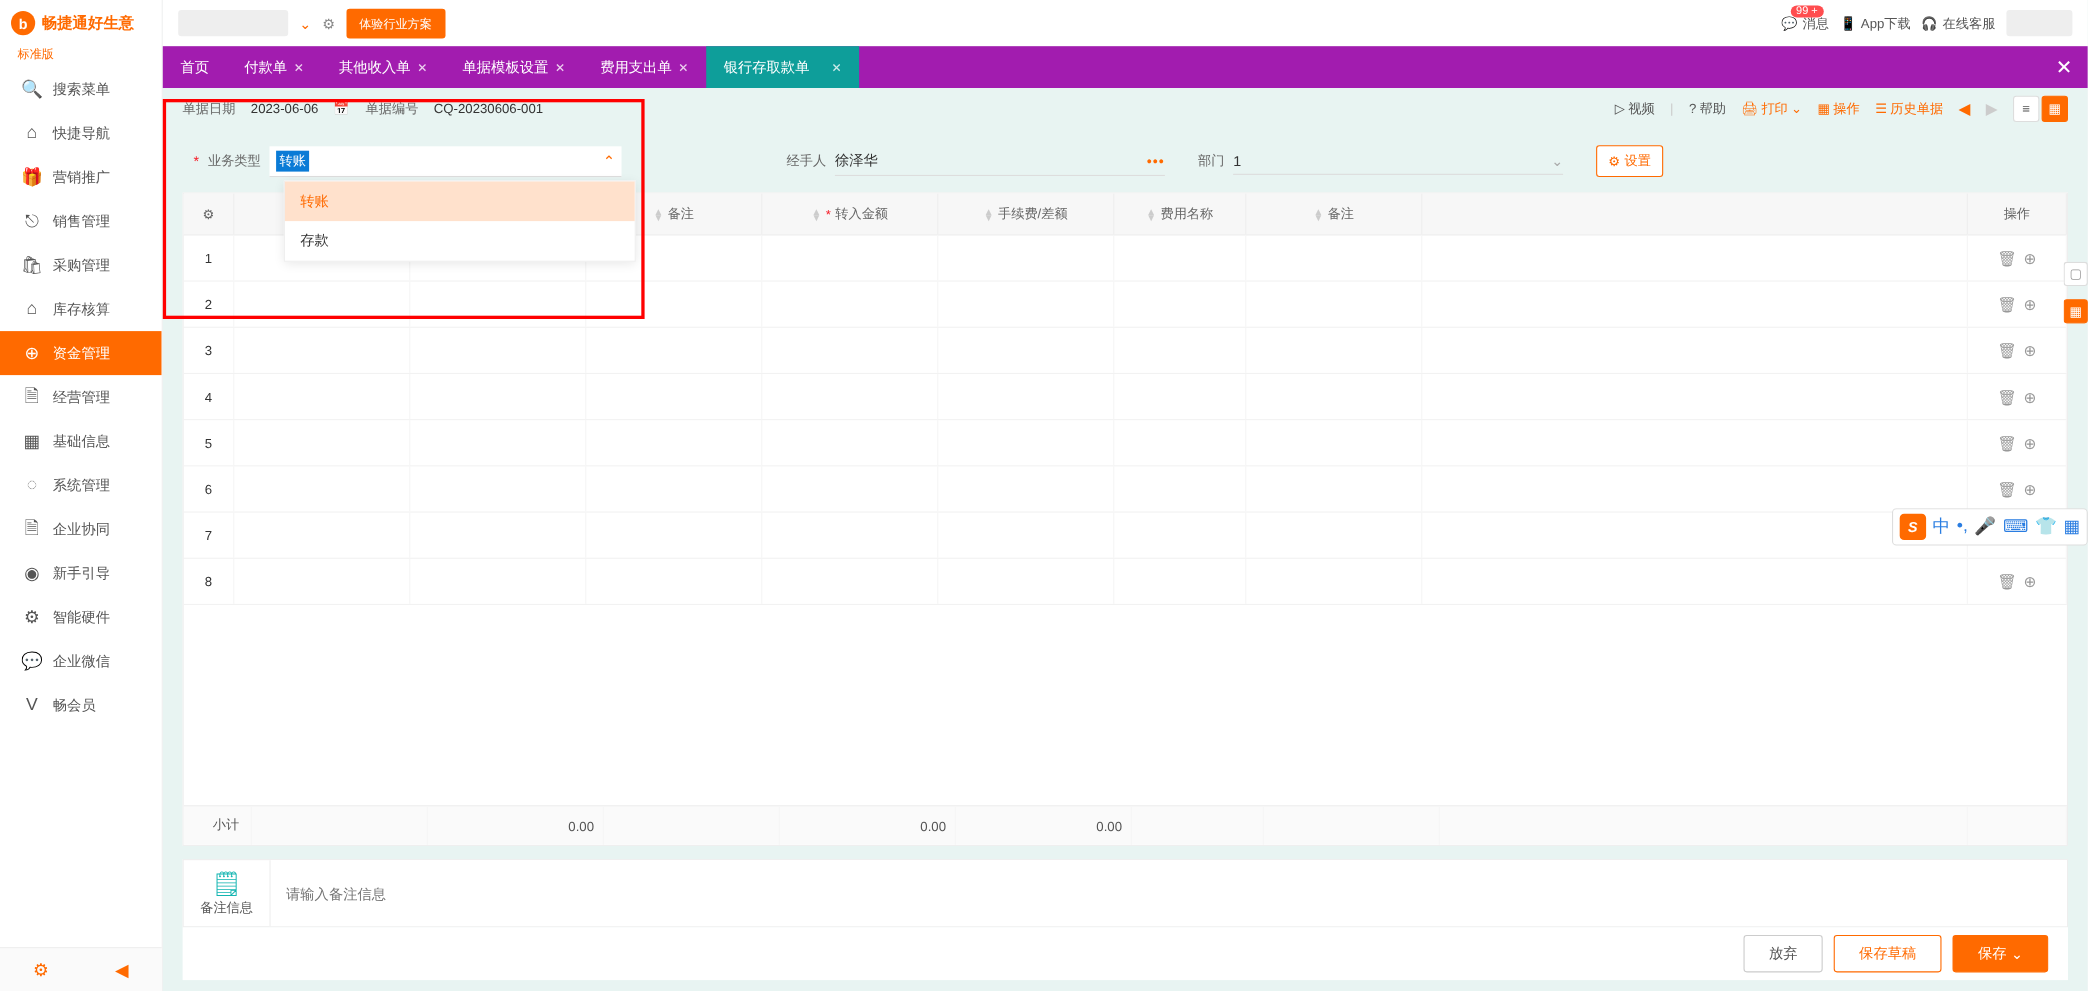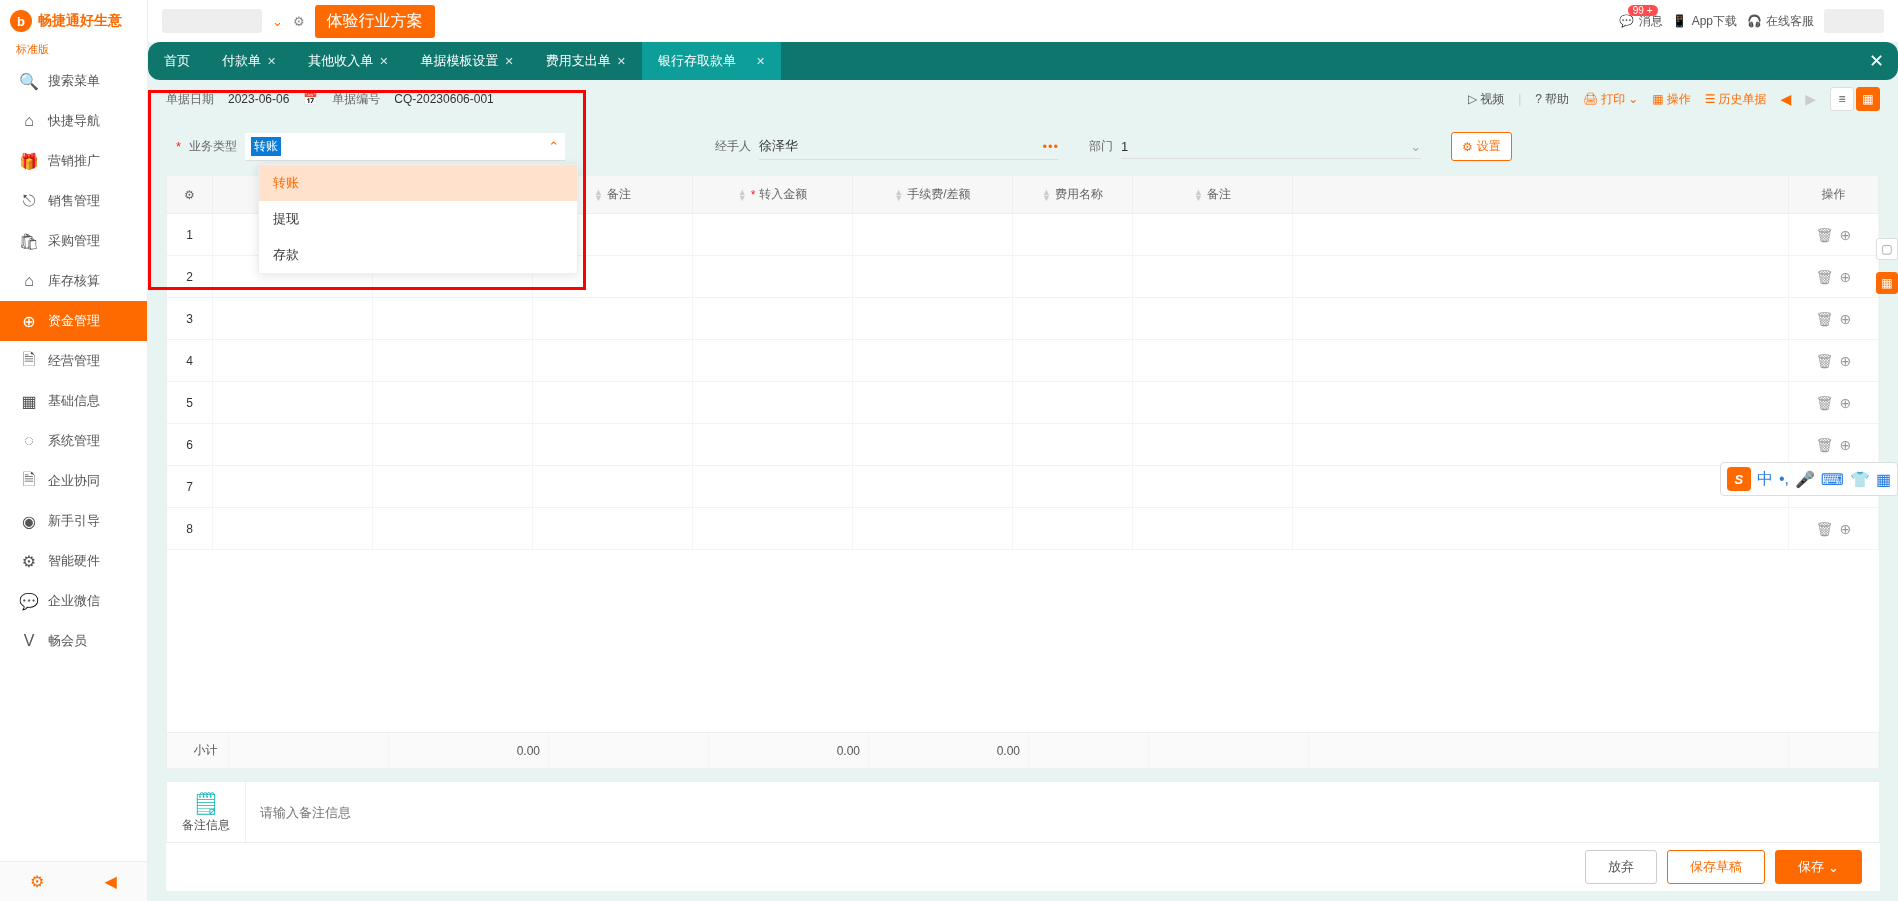--- a/index.html
+++ b/index.html
@@ -19,27 +19,27 @@
 .nav-icon { width: 18px; height: 18px; display: flex; align-items: center; justify-content: center; font-size: 16px; }
 .sidebar-bottom { height: 40px; display: flex; align-items: center; justify-content: space-around; border-top: 1px solid #eee; background: #fafafa; }
 .sidebar-bottom .btm-icon { color: #ff6a00; font-size: 16px; cursor: pointer; }
 
 
 .main { flex: 1; display: flex; flex-direction: column; background: #e8f4f2; min-width: 0; }
 .topbar { height: 42px; background: #fff; display: flex; align-items: center; padding: 0 14px; gap: 10px; }
 .blur-rect { width: 100px; height: 24px; background: #eee; border-radius: 3px; }
 .chevron-down { color: #ff6a00; }
 .gear { color: #888; cursor: pointer; }
-.trial-btn { background: #ff6a00; color: #fff; border: none; padding: 6px 12px; border-radius: 3px; cursor: pointer; font-size: 16px; }
+.trial-btn { background: #ff6a00; color: #fff; border: none; padding: 6px 12px; border-radius: 3px; cursor: pointer; font-size: 11px; }
 .topbar-spacer { flex: 1; }
 .top-link { display: flex; align-items: center; gap: 4px; color: #555; cursor: pointer; font-size: 12px; position: relative; }
 .badge { position: absolute; top: -8px; left: 8px; background: #ff4d4f; color: #fff; font-size: 10px; padding: 0 5px; border-radius: 8px; }
 
 
-.tabs { height: 38px; background: #0f766e; display: flex; align-items: stretch; color: #fff; border-radius: 12px; }
+.tabs { height: 38px; background: #a21caf; display: flex; align-items: stretch; color: #fff; }
 .tab { display: flex; align-items: center; padding: 0 16px; cursor: pointer; gap: 6px; font-size: 13px; }
 .tab.active { background: #0e9e9a; gap: 20px; }
 .tab-close { font-size: 11px; opacity: 0.8; }
 .tabs-spacer { flex: 1; }
 .tabs-x { display: flex; align-items: center; padding: 0 14px; cursor: pointer; font-size: 18px; }
 
 
 .toolbar { height: 38px; display: flex; align-items: center; padding: 12px 18px; gap: 14px; background: transparent; font-size: 12px; color: #555; }
 .tl-label { color: #666; }
 .tl-val { color: #333; }
@@ -296,21 +296,20 @@
           <span class="req">*</span>
           <span class="f-label">业务类型</span>
           <div class="type-select">
             <span class="type-val">转账</span>
             <span style="color:#ff6a00">⌃</span>
           </div>
         </div>
 
         <div class="dropdown" style="left:92px;">
           <div class="dd-item sel">转账</div>
-          <div class="dd-item">提现</div>
           <div class="dd-item">存款</div>
         </div>
 
         <div class="field" style="margin-left:120px;">
           <span class="f-label">经手人</span>
           <div class="handler-val">
             <span>徐泽华</span>
             <span class="dots">•••</span>
           </div>
         </div>

